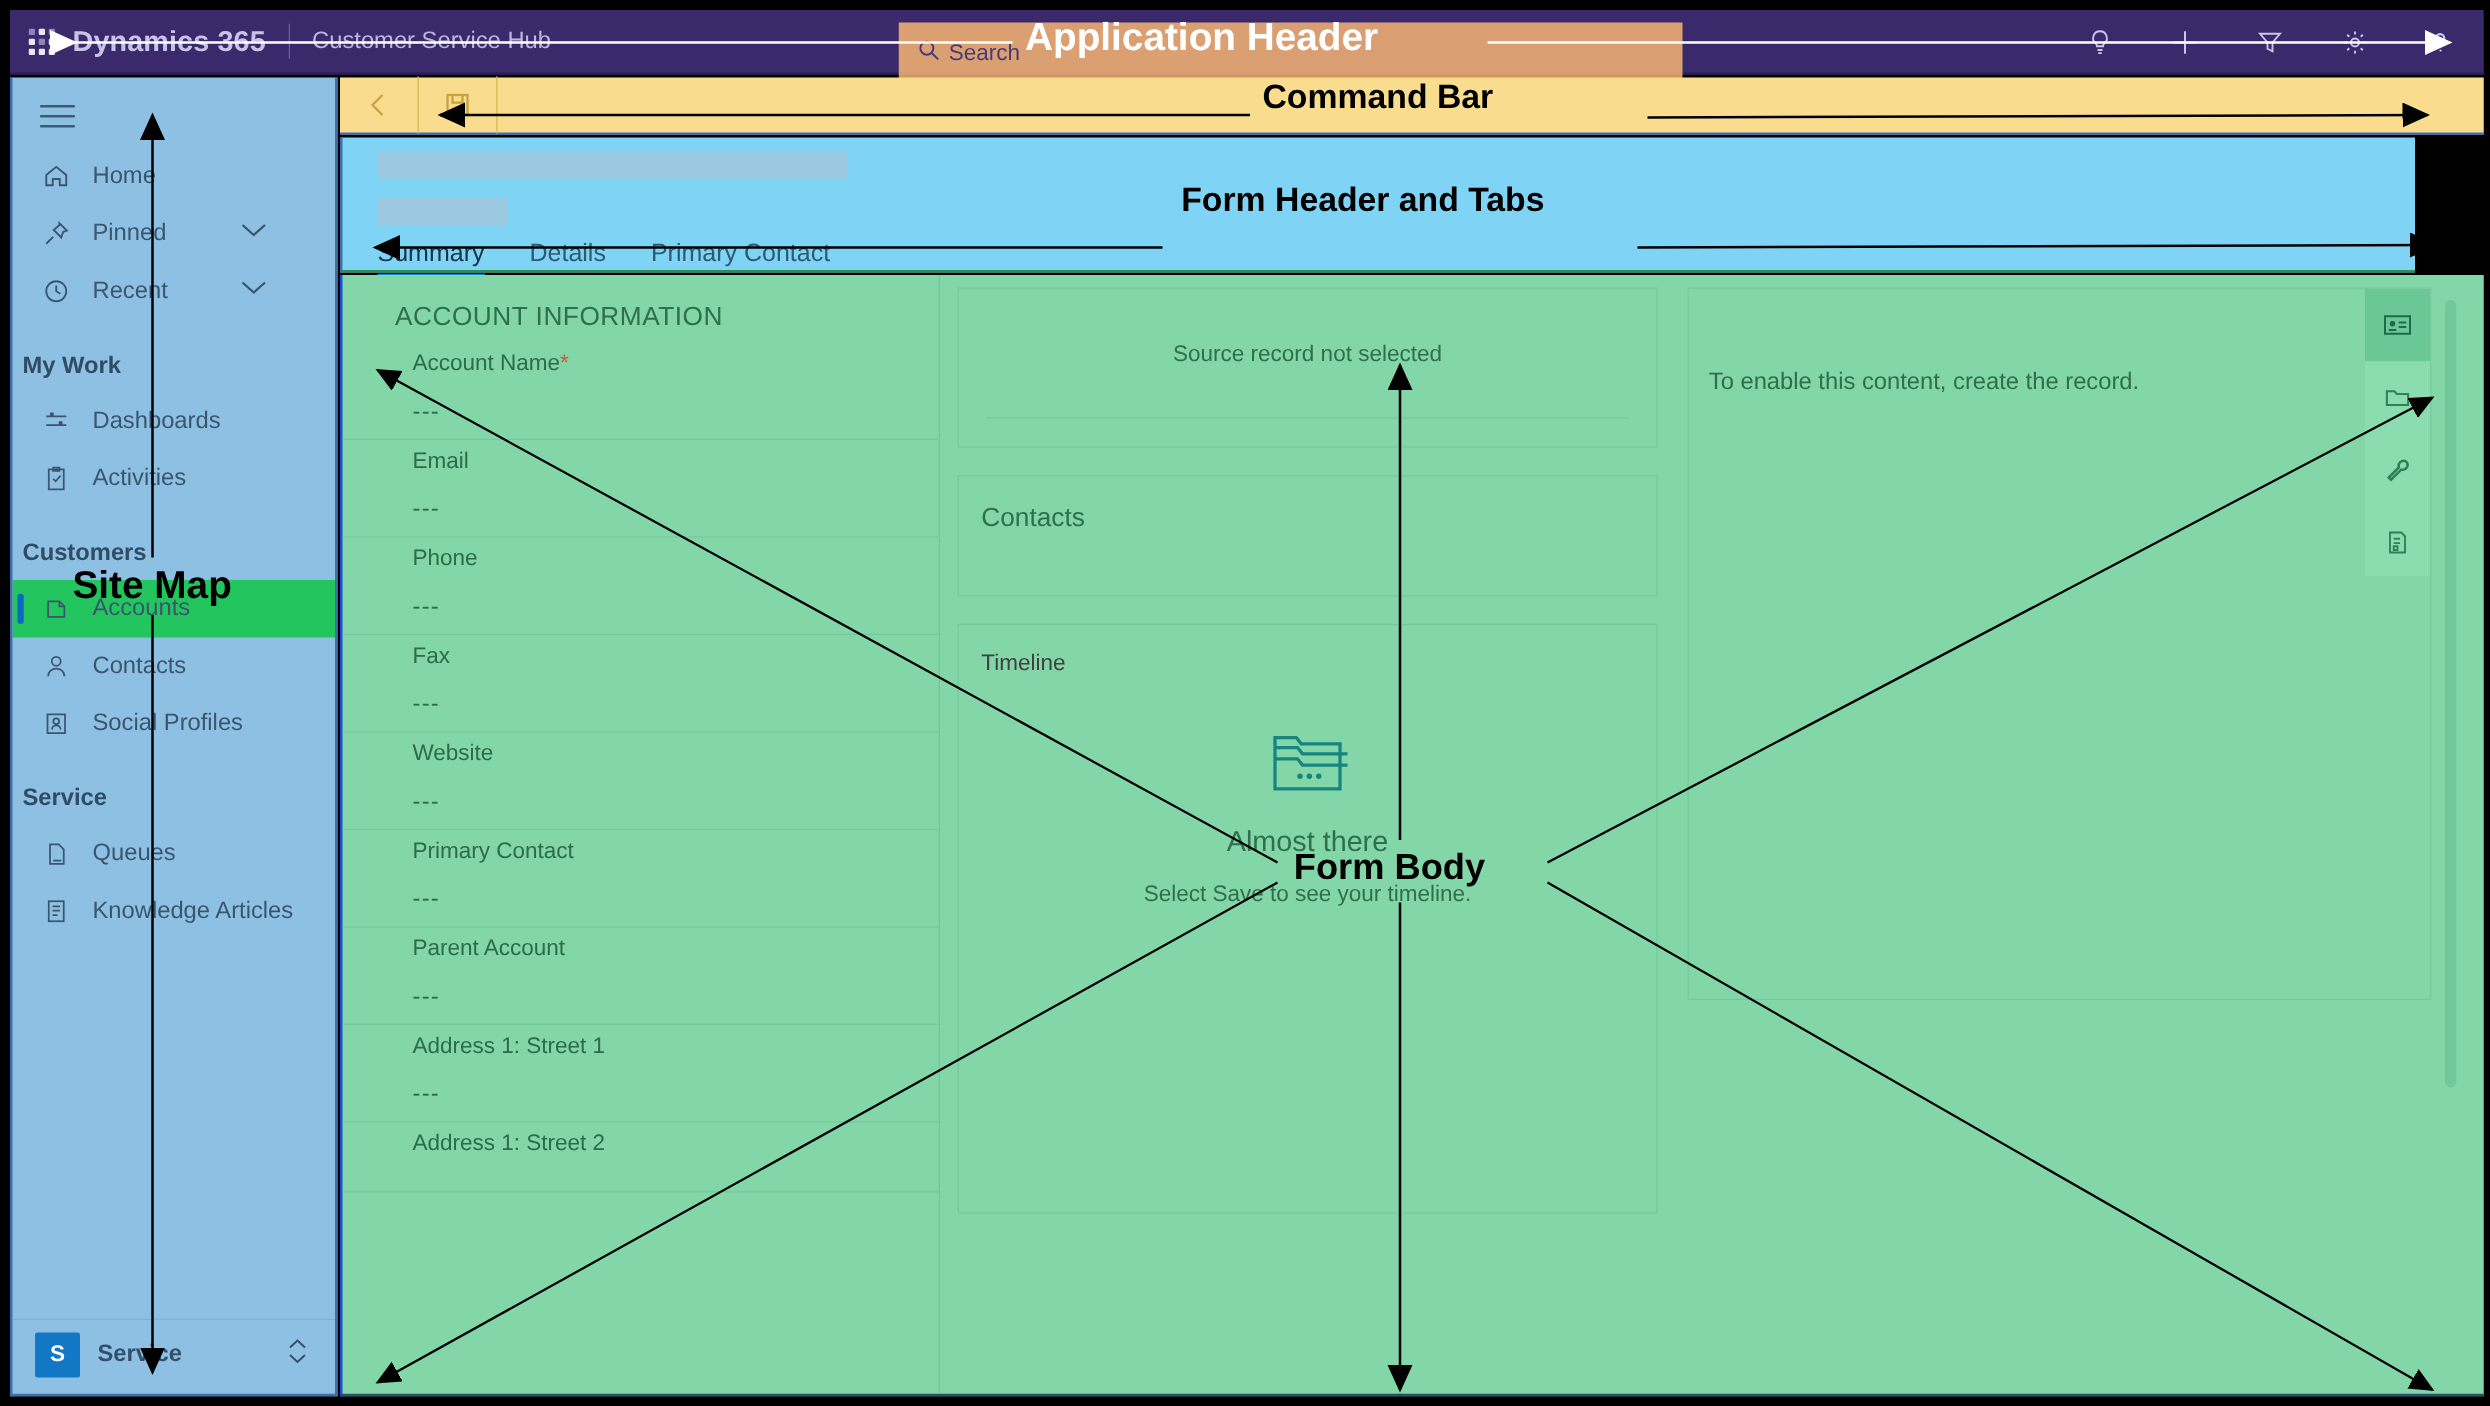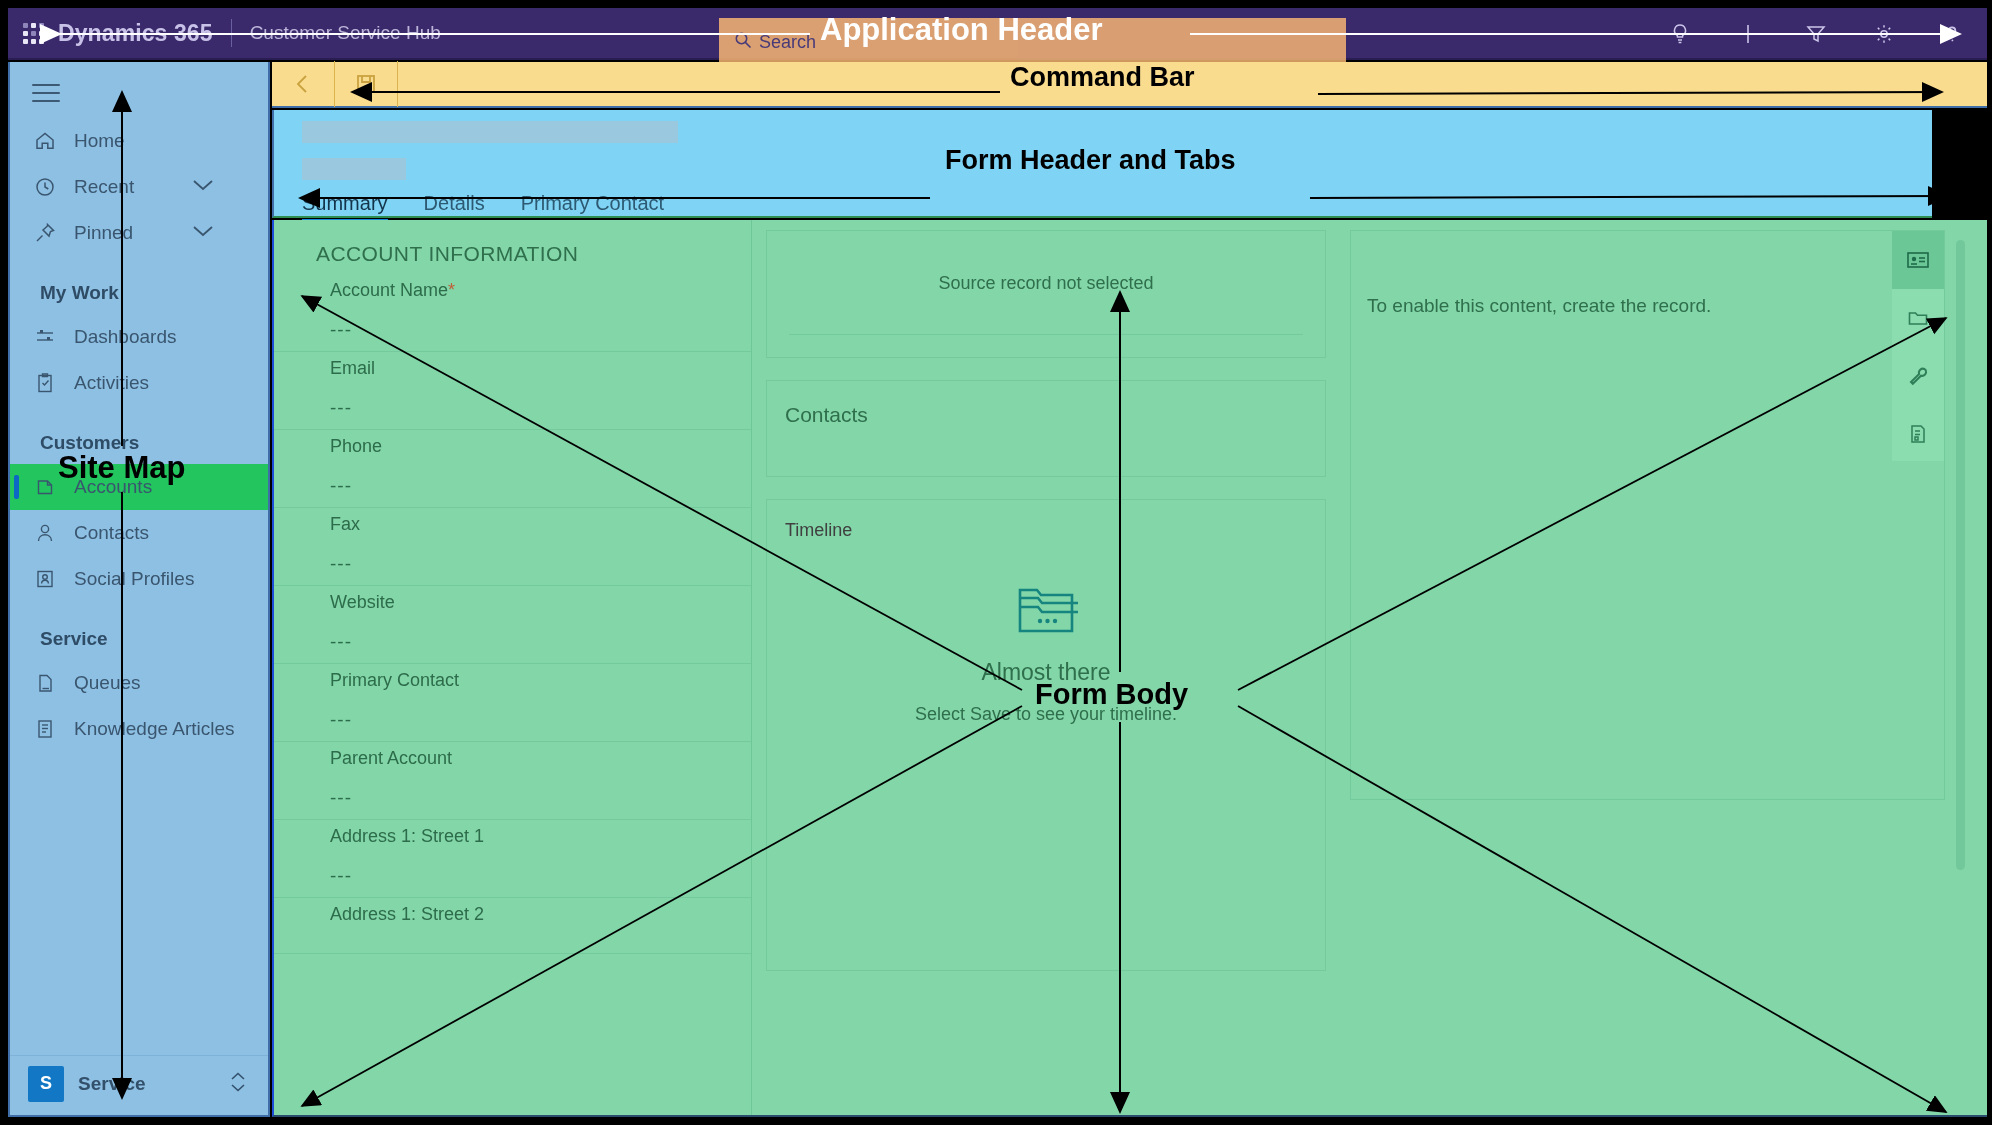--- a/index.html
+++ b/index.html
@@ -71,21 +71,21 @@
   }
   .nav-item .nv-ico { width: 26px; height: 26px; margin-right: 16px; display:flex; align-items:center; justify-content:center; flex:0 0 26px; }
   .nav-item .chev { position: absolute; right: 52px; color: #3a566f; }
   .nav-item.selected { background: #22c55e; }
   .nav-item.selected::before {
     content: ''; position: absolute; left: 4px; top: 11px;
     width: 5px; height: 24px; background: #0c68c4; border-radius: 2px;
   }
   .nav-group {
     font-size: 19px; font-weight: bold; color: #2f4c66;
-    padding: 26px 0 10px 30px;
+    padding: 26px 0 10px 8px;
   }
   #app-switcher {
     position: absolute; left: 0; bottom: 4px; width: 258px; height: 56px;
     display: flex; align-items: center; padding: 0 18px;
     border-top: 1px solid #7fb2d8;
   }
   #app-badge {
     width: 36px; height: 36px; background: #1277C4; color: #fff;
     display: flex; align-items: center; justify-content: center;
     font-size: 18px; font-weight: bold; border-radius: 2px; margin-right: 14px;
@@ -274,40 +274,40 @@
         <svg width="24" height="24" viewBox="0 0 24 24" fill="none" stroke="#3a566f" stroke-width="1.5">
           <path d="M4 11l8-6.5 8 6.5v8.2h-5.2v-5h-5.6v5H4z"></path>
         </svg>
       </span>
       <span>Home</span>
     </div>
 
     <div class="nav-item">
       <span class="nv-ico">
         <svg width="24" height="24" viewBox="0 0 24 24" fill="none" stroke="#3a566f" stroke-width="1.5">
-          <circle cx="12" cy="12" r="8"></circle>
-            <path d="M12 7.4V12l3.3 2"></path>
-        </svg>
-      </span>
-      <span>Recent</span>
+          <path d="M14.5 3.5l6 6-3 1-1.5 4.5-6-6L14.5 5z"></path>
+            <line x1="9.5" y1="14.5" x2="4" y2="20"></line>
+        </svg>
+      </span>
+      <span>Pinned</span>
       <span class="chev">
         <svg width="26" height="16" viewBox="0 0 26 16" fill="none" stroke="#3a566f" stroke-width="1.8">
             <path d="M4 4l9 8 9-8"></path>
           </svg>
       </span>
     </div>
 
     <div class="nav-item">
       <span class="nv-ico">
         <svg width="24" height="24" viewBox="0 0 24 24" fill="none" stroke="#3a566f" stroke-width="1.5">
-          <path d="M14.5 3.5l6 6-3 1-1.5 4.5-6-6L14.5 5z"></path>
-            <line x1="9.5" y1="14.5" x2="4" y2="20"></line>
-        </svg>
-      </span>
-      <span>Pinned</span>
+          <circle cx="12" cy="12" r="8"></circle>
+            <path d="M12 7.4V12l3.3 2"></path>
+        </svg>
+      </span>
+      <span>Recent</span>
       <span class="chev">
         <svg width="26" height="16" viewBox="0 0 26 16" fill="none" stroke="#3a566f" stroke-width="1.8">
             <path d="M4 4l9 8 9-8"></path>
           </svg>
       </span>
     </div>
 
     <div class="nav-group">My Work</div>
     <div class="nav-item">
       <span class="nv-ico">

